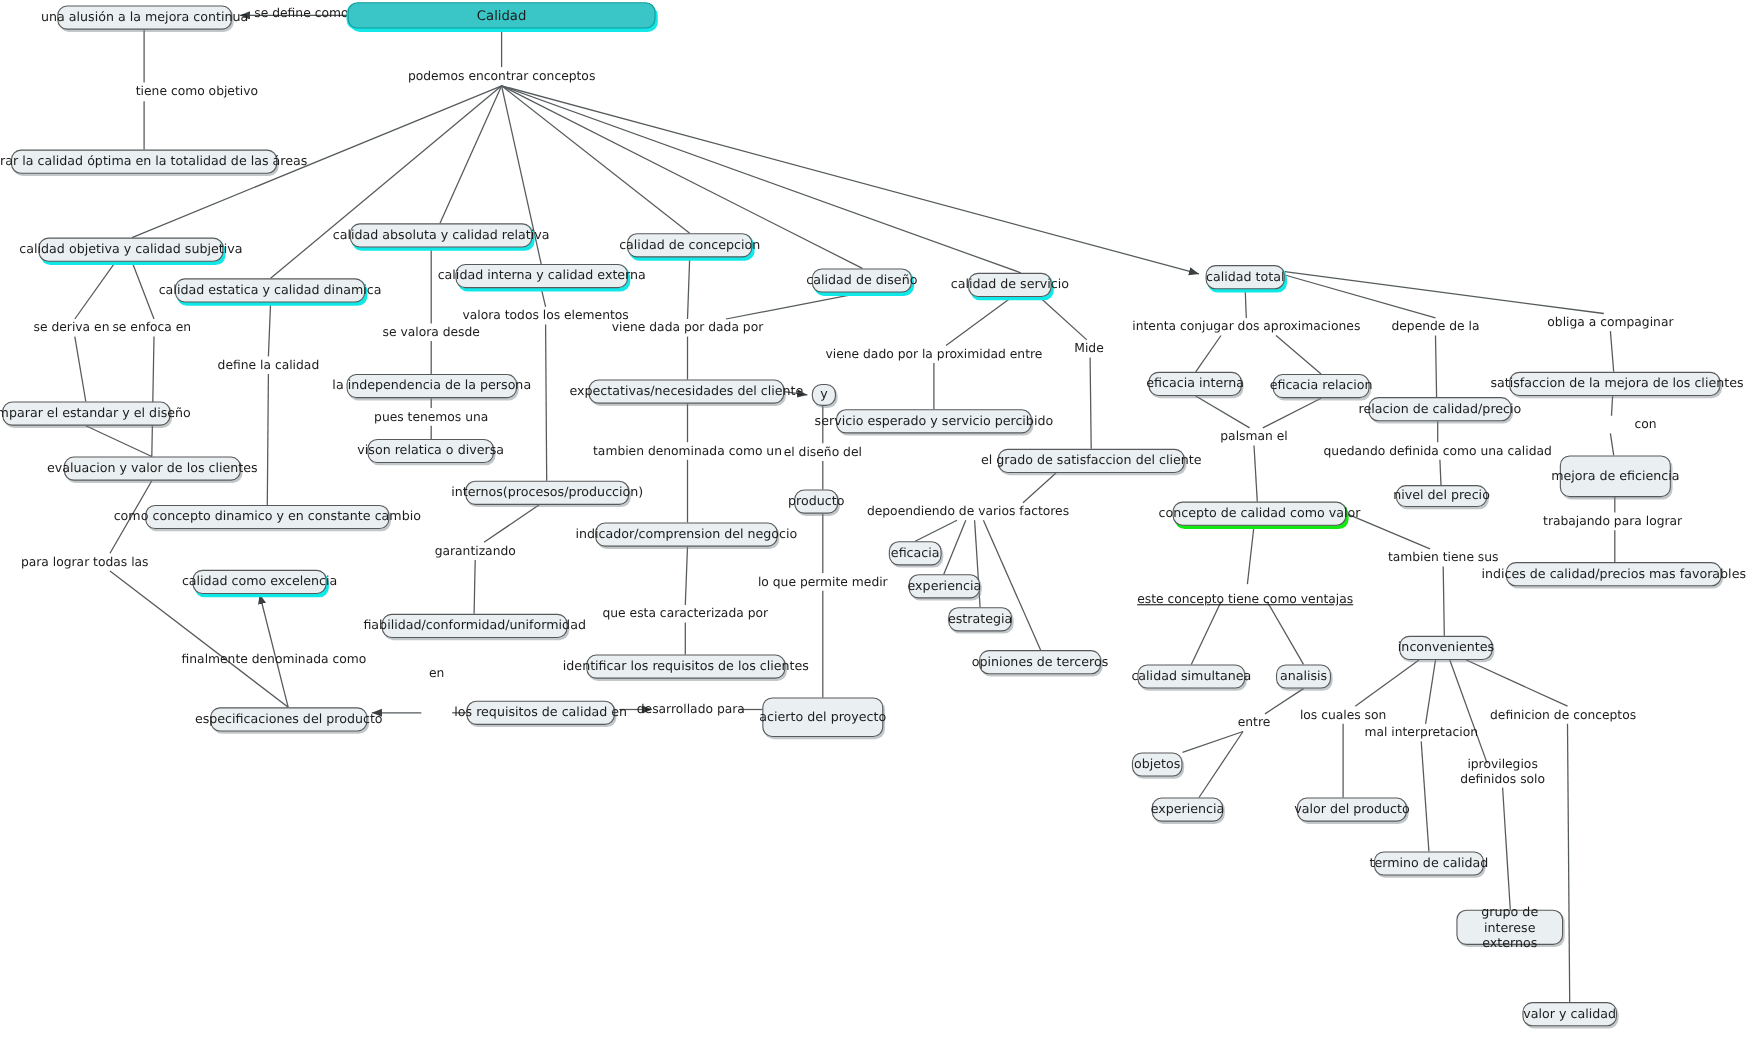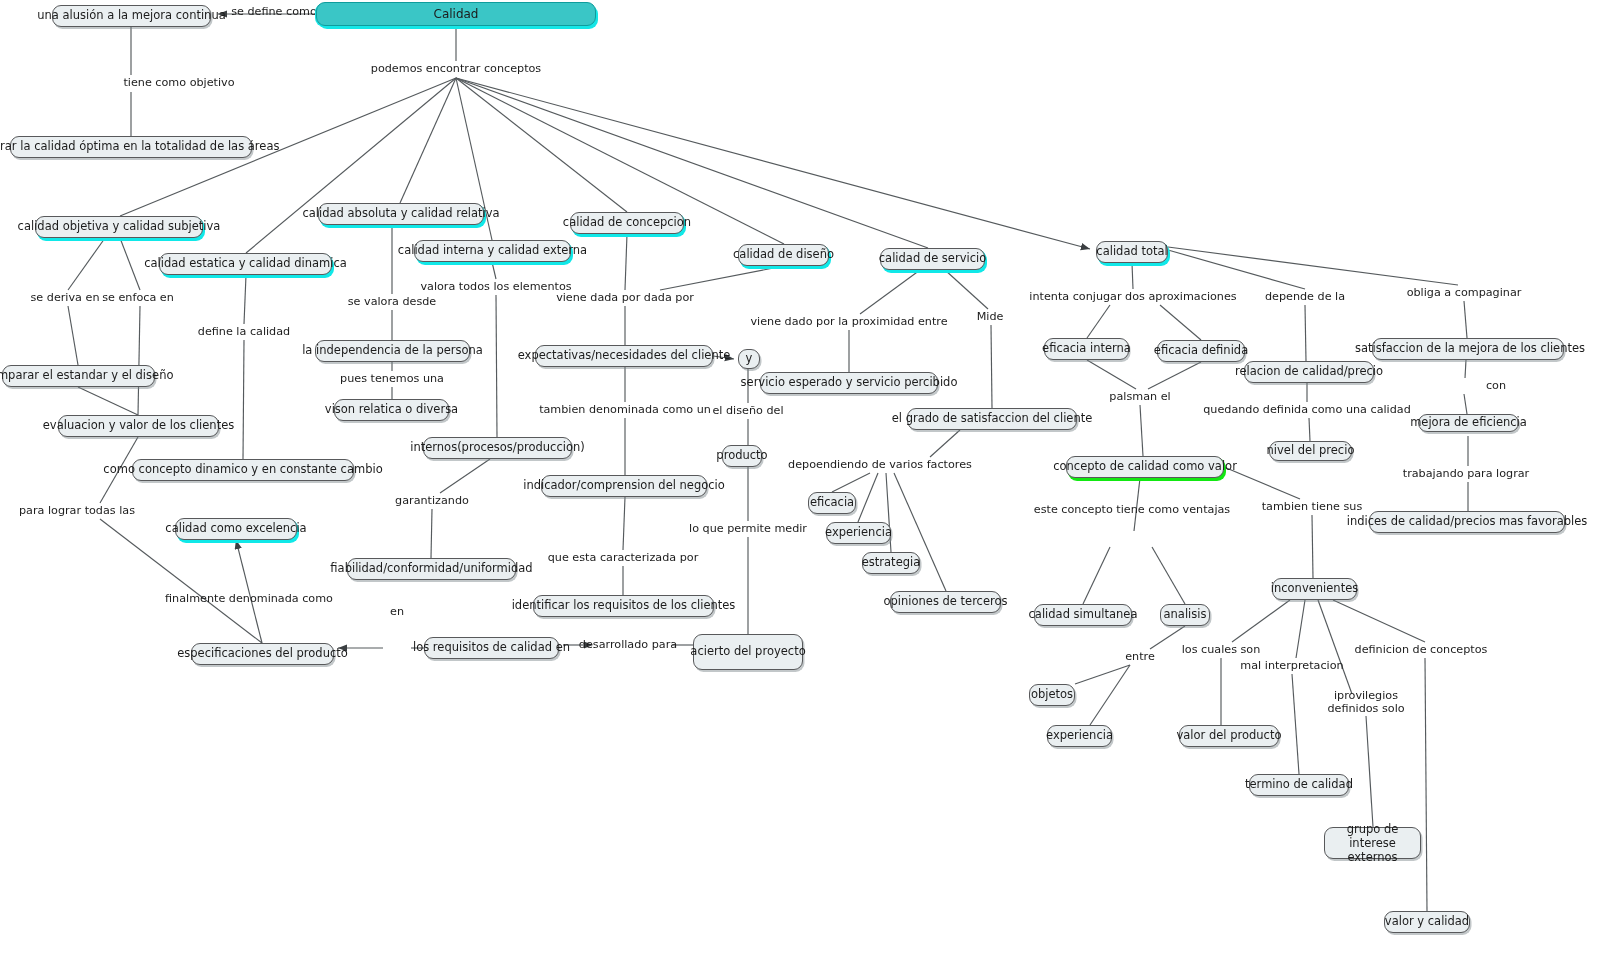--- a/index.html
+++ b/index.html
@@ -198,21 +198,21 @@
       </div>
       <div class="node concept" style="left: 414px; top: 240px; width: 157px; height: 22px;">
         <span>calidad interna y calidad externa</span>
       </div>
       <div class="node concept" style="left: 570px; top: 212px; width: 114px; height: 22px;">
         <span>calidad de concepcion</span>
       </div>
       <div class="node concept" style="left: 738px; top: 244px; width: 91px; height: 22px;">
         <span>calidad de diseño</span>
       </div>
-      <div class="node concept" style="left: 880px; top: 248px; width: 105px; height: 22px;">
+      <div class="node concept" style="left: 880px; top: 248px; width: 76px; height: 22px;">
         <span>calidad de servicio</span>
       </div>
       <div class="node concept" style="left: 1096px; top: 241px; width: 72px; height: 22px;">
         <span>calidad total</span>
       </div>
       <div class="node" style="left: 2px; top: 365px; width: 153px; height: 22px;">
         <span>comparar el estandar y el diseño</span>
       </div>
       <div class="node" style="left: 58px; top: 415px; width: 161px; height: 22px;">
         <span>evaluacion y valor de los clientes</span>
@@ -274,21 +274,21 @@
       <div class="node" style="left: 862px; top: 552px; width: 58px; height: 22px;">
         <span>estrategia</span>
       </div>
       <div class="node" style="left: 890px; top: 591px; width: 111px; height: 22px;">
         <span>opiniones de terceros</span>
       </div>
       <div class="node" style="left: 1044px; top: 338px; width: 85px; height: 22px;">
         <span>eficacia interna</span>
       </div>
       <div class="node" style="left: 1157px; top: 340px; width: 88px; height: 22px;">
-        <span>eficacia definida</span>
+        <span>eficacia relacion</span>
       </div>
       <div class="node highlight-green" style="left: 1066px; top: 456px; width: 158px; height: 22px;">
         <span>concepto de calidad como valor</span>
       </div>
       <div class="node" style="left: 1034px; top: 604px; width: 98px; height: 22px;">
         <span>calidad simultanea</span>
       </div>
       <div class="node" style="left: 1160px; top: 604px; width: 50px; height: 22px;">
         <span>analisis</span>
       </div>
@@ -315,21 +315,21 @@
       </div>
       <div class="node" style="left: 1244px; top: 361px; width: 130px; height: 22px;">
         <span>relacion de calidad/precio</span>
       </div>
       <div class="node" style="left: 1269px; top: 441px; width: 83px; height: 20px;">
         <span>nivel del precio</span>
       </div>
       <div class="node" style="left: 1372px; top: 338px; width: 192px; height: 22px; padding-left: 12px;">
         <span>satisfaccion de la mejora de los clientes</span>
       </div>
-      <div class="node" style="left: 1418px; top: 414px; width: 101px; height: 18px;">
+      <div class="node" style="left: 1418px; top: 414px; width: 101px; height: 38px;">
         <span>mejora de eficiencia</span>
       </div>
       <div class="node" style="left: 1369px; top: 511px; width: 196px; height: 22px;">
         <span>indices de calidad/precios mas favorables</span>
       </div>
     </div>
   <div id="label-layer">
       <div class="lbl" style="left: 274px; top: 12px;">se define como</div>
       <div class="lbl" style="left: 131px; top: 83px; margin-left: 48px;">tiene como objetivo</div>
       <div class="lbl" style="left: 456px; top: 69px;">podemos encontrar conceptos</div>
@@ -347,21 +347,21 @@
       <div class="lbl" style="left: 623px; top: 558px;">que esta caracterizada por</div>
       <div class="lbl" style="left: 748px; top: 411px;">el diseño del</div>
       <div class="lbl" style="left: 748px; top: 529px;">lo que permite medir</div>
       <div class="lbl" style="left: 628px; top: 645px;">desarrollado para</div>
       <div class="lbl" style="left: 397px; top: 612px;">en</div>
       <div class="lbl" style="left: 849px; top: 322px;">viene dado por la proximidad entre</div>
       <div class="lbl" style="left: 990px; top: 317px;">Mide</div>
       <div class="lbl" style="left: 880px; top: 465px;">depoendiendo de varios factores</div>
       <div class="lbl" style="left: 1133px; top: 297px;">intenta conjugar dos aproximaciones</div>
       <div class="lbl" style="left: 1140px; top: 397px;">palsman el</div>
-      <div class="lbl" style="left: 1132px; top: 510px;">este concepto tiene como ventajas</div>
+      <div class="lbl" style="left: 1132px; top: 545px; text-decoration: underline;">este concepto tiene como ventajas</div>
       <div class="lbl" style="left: 1312px; top: 507px;">tambien tiene sus</div>
       <div class="lbl" style="left: 1140px; top: 657px;">entre</div>
       <div class="lbl" style="left: 1221px; top: 650px;">los cuales son</div>
       <div class="lbl" style="left: 1292px; top: 666px;">mal interpretacion</div>
       <div class="lbl ml" style="left: 1366px; top: 702px; width: 80px;">iprovilegios definidos solo</div>
       <div class="lbl" style="left: 1421px; top: 650px;">definicion de conceptos</div>
       <div class="lbl" style="left: 1305px; top: 297px;">depende de la</div>
       <div class="lbl" style="left: 1307px; top: 410px;">quedando definida como una calidad</div>
       <div class="lbl" style="left: 1464px; top: 293px;">obliga a compaginar</div>
       <div class="lbl" style="left: 1464px; top: 386px; margin-left: 32px;">con</div>

